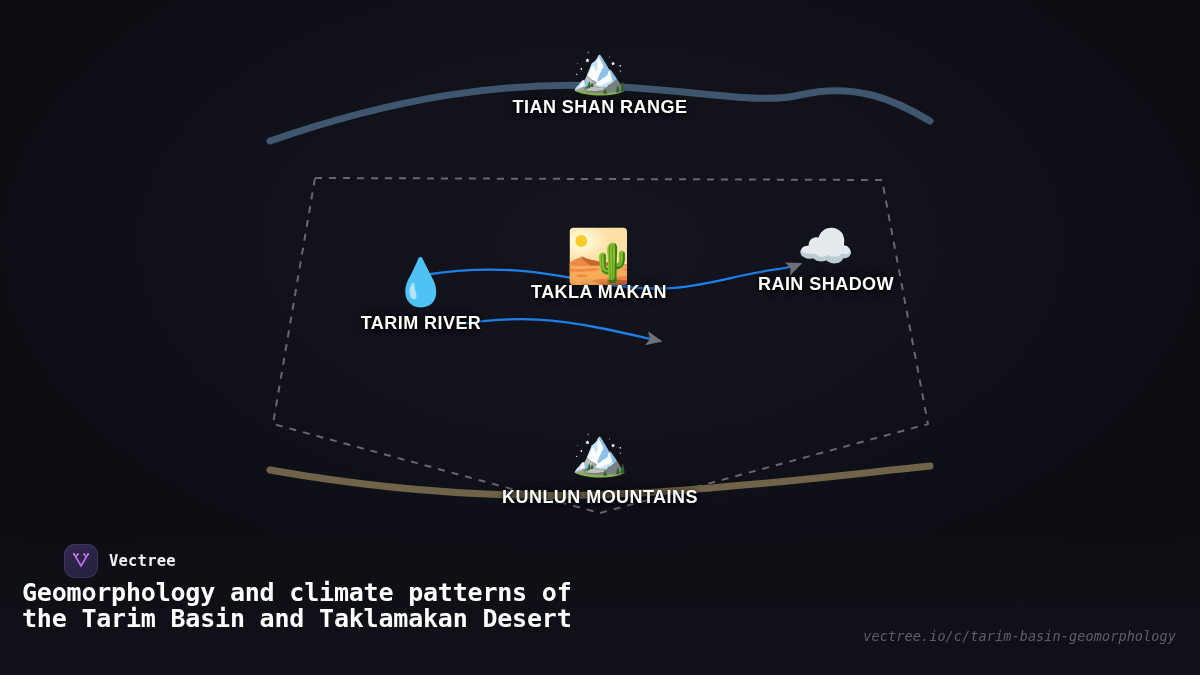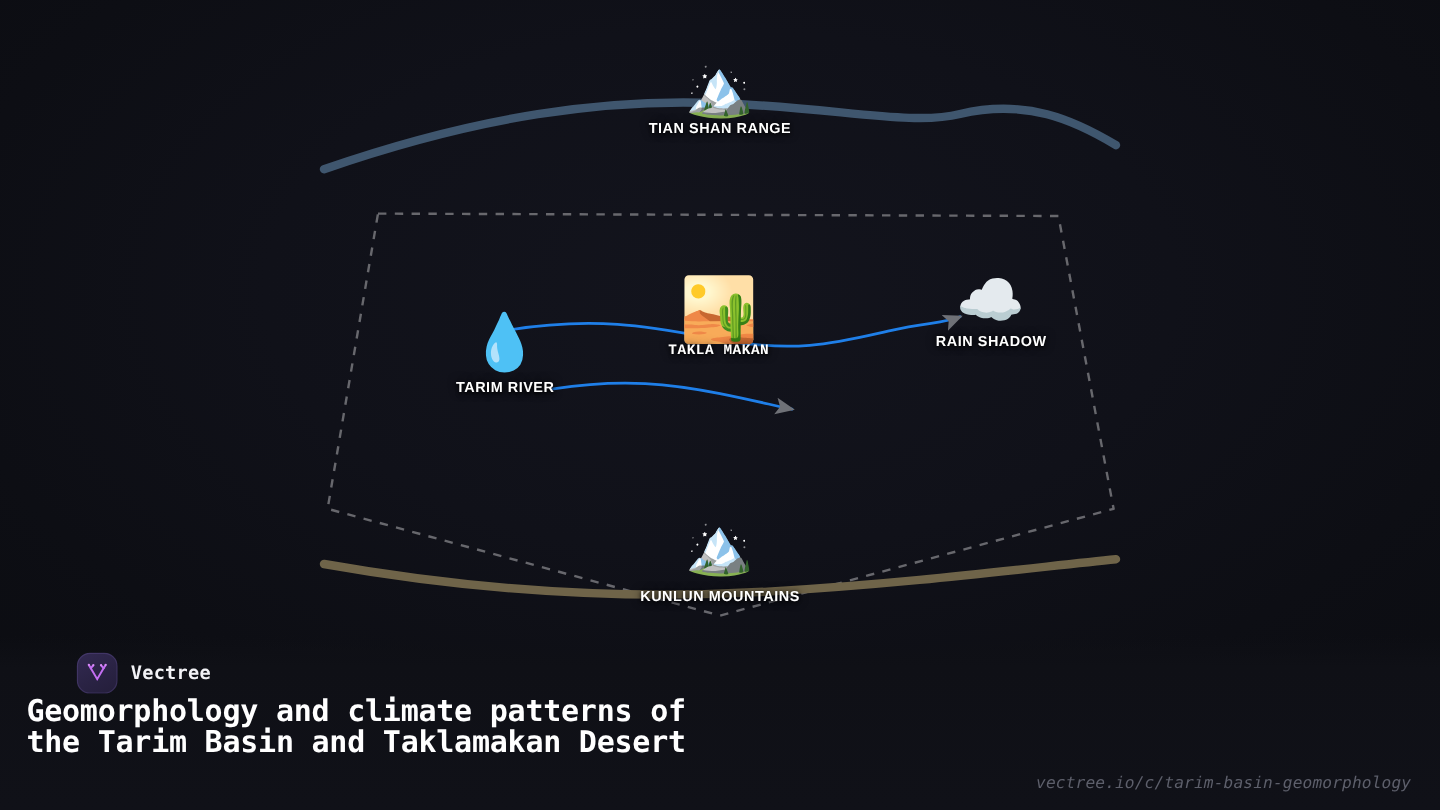--- a/index.html
+++ b/index.html
@@ -48,41 +48,41 @@
   .node-glyph {
     line-height: 1;
     display: block;
     user-select: none;
   }
   .node-label {
     margin-top: 7px;
     color: #ffffff;
     font-family: "Liberation Sans", sans-serif;
     font-weight: bold;
-    font-size: 12px;
+    font-size: 18px;
     letter-spacing: 0.45px;
     white-space: nowrap;
     text-shadow: 0 1px 3px rgba(0,0,0,0.95), 0 0 8px rgba(0,0,0,0.8);
   }
 
   .node-mountain-top   { left: 600px; top: 82px;  }
   .node-desert         { left: 599px; top: 266px; }
   .node-cloud          { left: 826px; top: 259px; }
   .node-drop           { left: 421px; top: 296px; }
   .node-mountain-bot   { left: 600px; top: 468px; }
 
   .node-mountain-top .node-glyph,
   .node-mountain-bot .node-glyph { font-size: 46px; }
   .node-desert .node-glyph { font-size: 52px; }
   .node-cloud  .node-glyph { font-size: 46px; }
   .node-drop   .node-glyph { font-size: 46px; }
 
   .node-mountain-top .node-label { margin-top: 4px; }
   .node-mountain-bot .node-label { margin-top: 12px; }
-  .node-desert .node-label { margin-top: 0; font-family: Liberation Mono, monospace; }
+  .node-desert .node-label { margin-top: 0; }
   .node-cloud  .node-label { margin-top: 5px; }
   .node-drop   .node-label { margin-top: 8px; text-align: center; }
 
   
   #footer {
     position: absolute;
     left: 0;
     bottom: 0;
     width: 1200px;
     height: 145px;
@@ -123,21 +123,21 @@
     font-family: "DejaVu Sans Mono", monospace;
     font-weight: bold;
     font-size: 25px;
     line-height: 1.03;
     letter-spacing: -0.2px;
     white-space: pre-line;
   }
   #url {
     position: absolute;
     right: 24px;
-    bottom: 14px;
+    bottom: 31px;
     color: #5d5f6b;
     font-family: "DejaVu Sans Mono", monospace;
     font-style: italic;
     font-size: 13.5px;
     letter-spacing: 0.1px;
   }
 </style>
 </head>
 <body>
 

